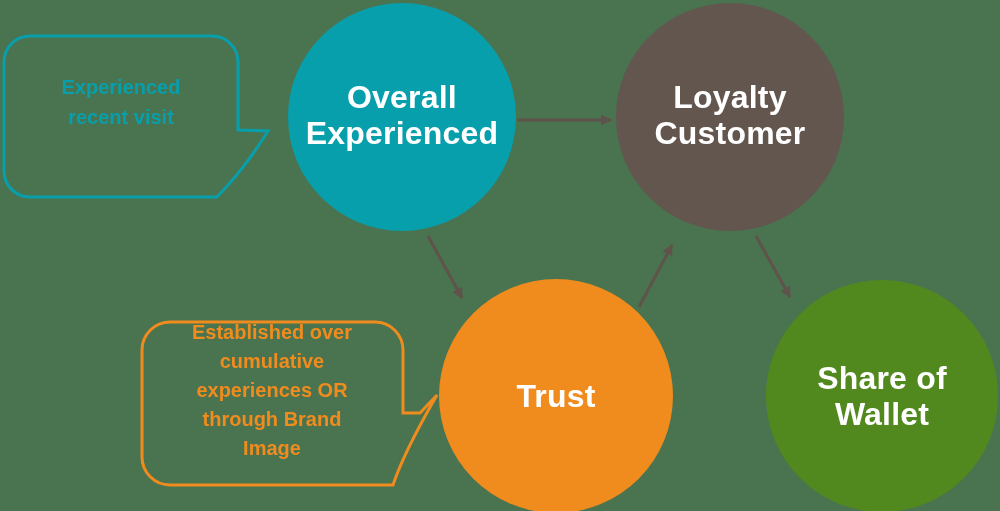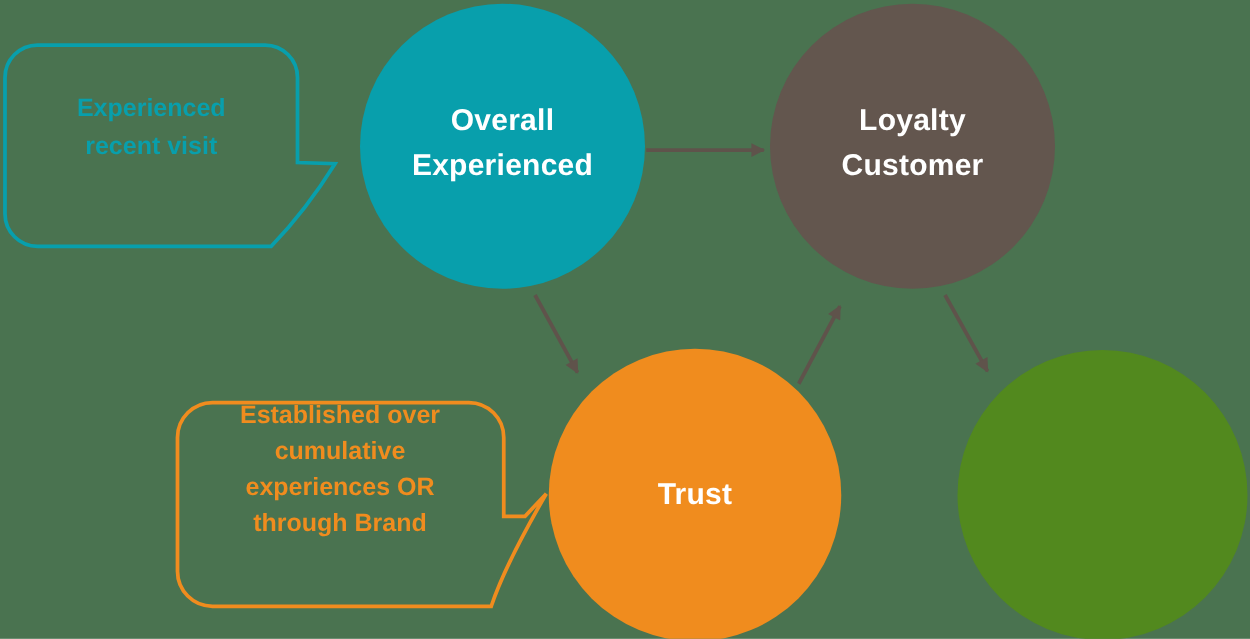--- a/index.html
+++ b/index.html
@@ -8,21 +8,21 @@
     width: 1000px;
     height: 511px;
     overflow: hidden;
     font-family: "Liberation Sans", sans-serif;
   }
   .canvas svg { position: absolute; top: 0; left: 0; }
   .node-label {
     position: absolute;
     text-align: center;
     font-weight: bold;
-    font-size: 24px;
+    font-size: 32px;
     line-height: 36px;
     letter-spacing: 0.2px;
   }
   .node-label div { white-space: nowrap; }
   .callout-label {
     position: absolute;
     text-align: center;
     font-weight: bold;
     font-size: 20px;
   }
@@ -60,25 +60,30 @@
     <div>Overall</div>
     <div>Experienced</div>
   </div>
   <div class="node-label" style="left: 630px; top: 79px; width: 200px; color: rgb(255, 255, 255);">
     <div>Loyalty</div>
     <div>Customer</div>
   </div>
   <div class="node-label" style="left: 456px; top: 378px; width: 200px; color: rgb(255, 255, 255);">
     <div>Trust</div>
   </div>
+  <div class="node-label" style="left: 782px; top: 360px; width: 200px; color: rgb(255, 255, 255);">
+    <div>Share of</div>
+    <div>Wallet</div>
+  </div>
 
   <div class="callout-label callout-satisfaction-text" style="left: 11px; top: 72px; width: 220px; color: rgb(8, 159, 172);">
     <div>Experienced</div>
     <div>recent visit</div>
   </div>
   <div class="callout-label callout-trust-text" style="left: 152px; top: 318px; width: 240px; color: rgb(240, 140, 30); text-align: center;">
     <div>Established over</div>
     <div>cumulative</div>
     <div>experiences OR</div>
     <div>through Brand</div>
+    <div>Image</div>
   </div>
 
 </div>
 
 </body></html>

